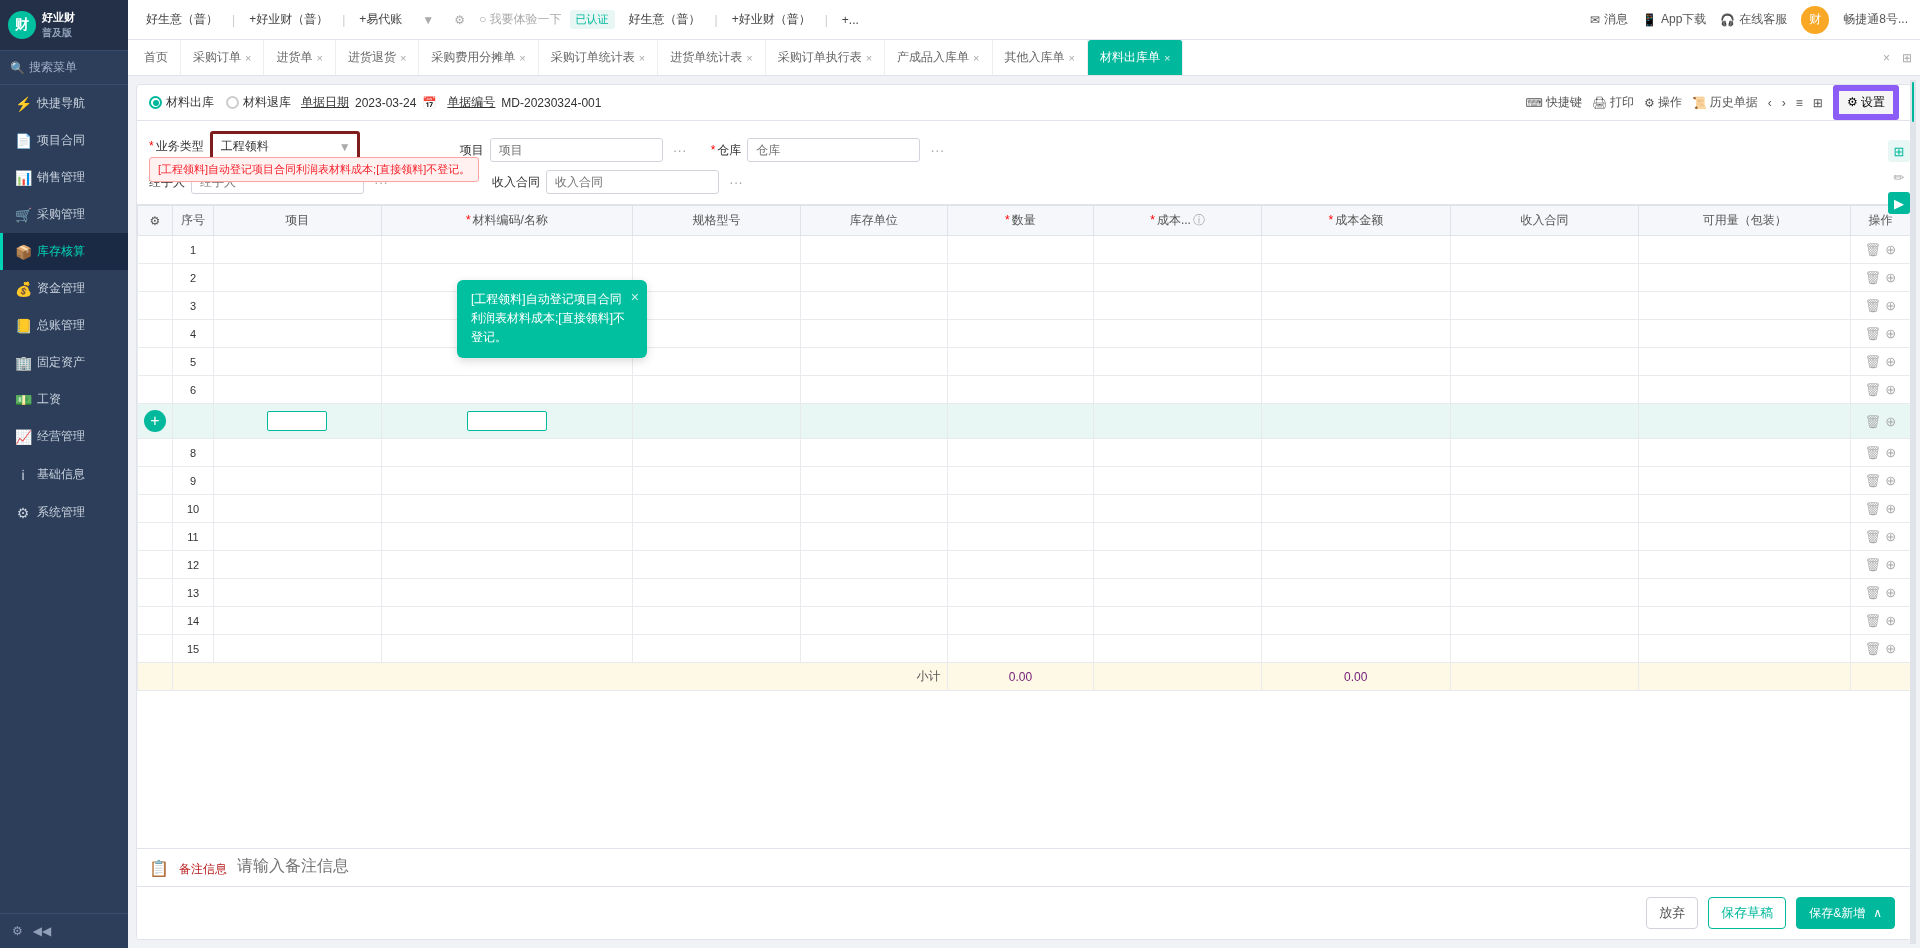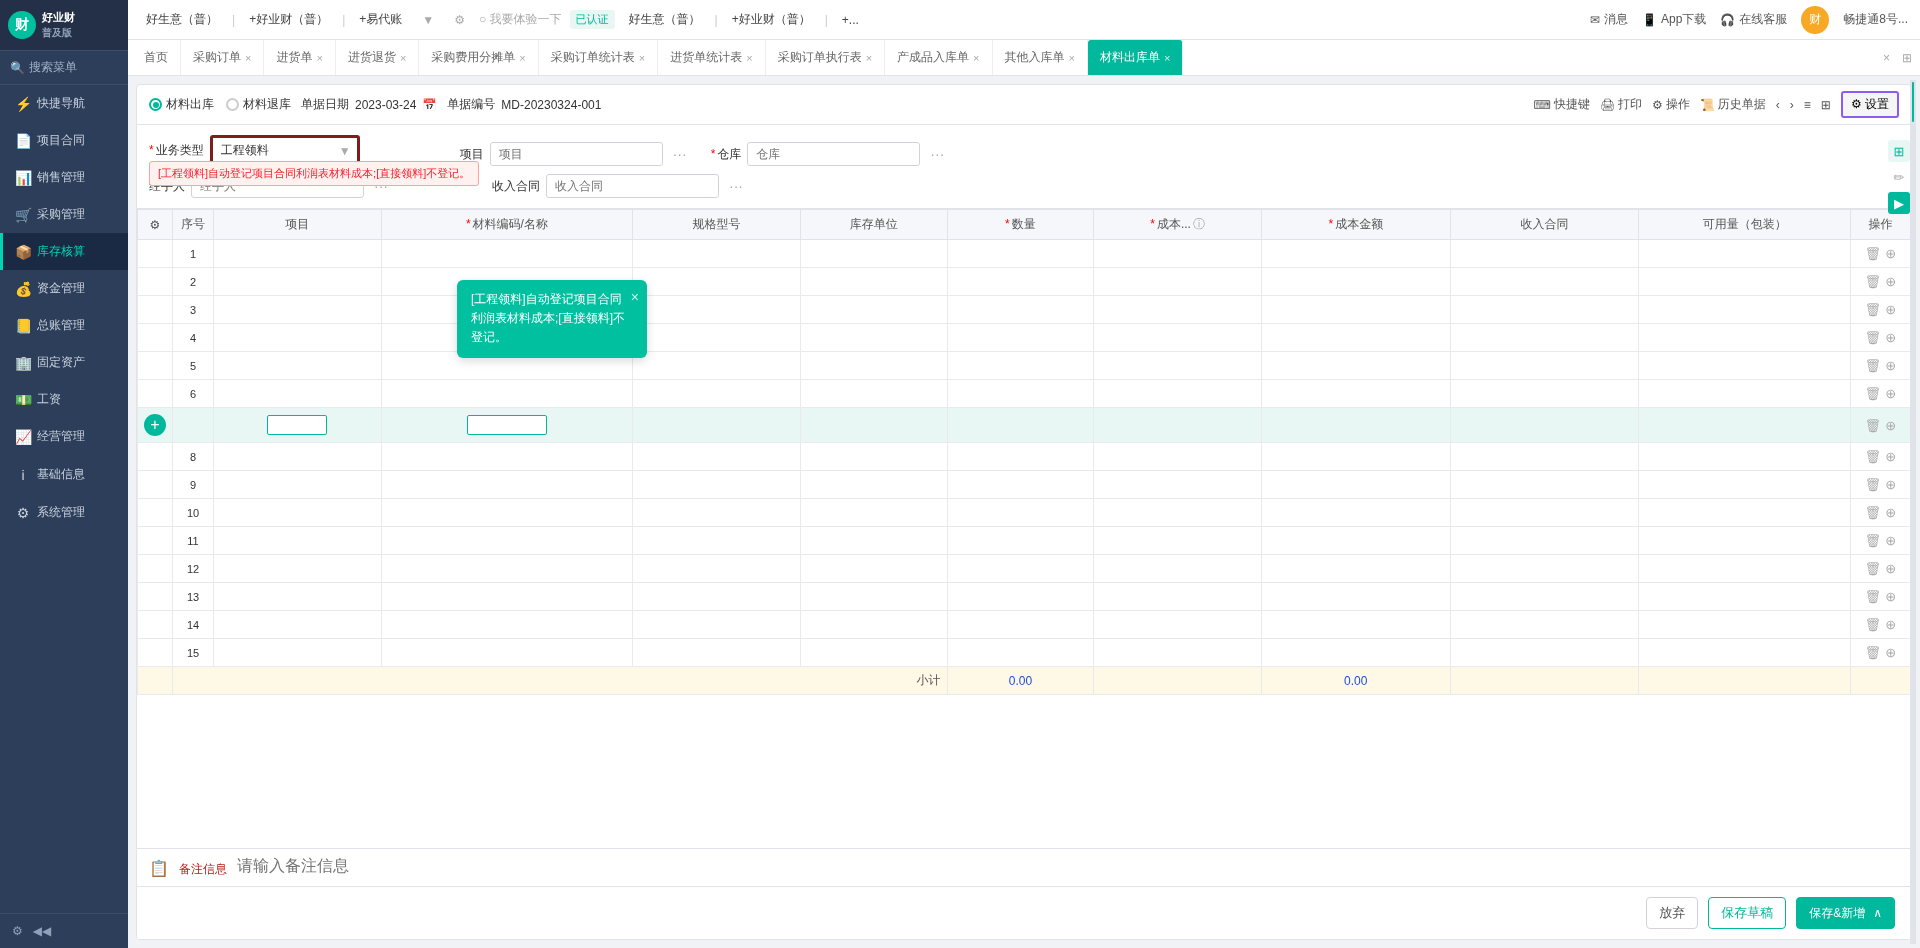--- a/index.html
+++ b/index.html
@@ -147,47 +147,47 @@
       display: flex;
       flex-direction: column;
       background: #fff;
       margin: 4px;
       border-radius: 4px;
       border: 1px solid #e0e4ea;
     }
 
     
     .content-header {
-      padding: 6px 12px;
+      padding: 0 12px;
       border-bottom: 1px solid #e0e4ea;
       display: flex;
       align-items: center;
       gap: 10px;
       flex-shrink: 0;
     }
     .radio-group { display: flex; align-items: center; gap: 12px; }
     .radio-item { display: flex; align-items: center; gap: 4px; cursor: pointer; color: #333; }
     .radio-dot {
       width: 13px; height: 13px; border-radius: 50%;
       border: 2px solid #ccc; display: flex; align-items: center; justify-content: center;
     }
     .radio-dot.selected { border-color: #00b89c; }
     .radio-dot.selected::after { content: ''; width: 6px; height: 6px; border-radius: 50%; background: #00b89c; display: block; }
     .field-row { display: flex; align-items: center; gap: 6px; font-size: 12px; color: #444; }
-    .field-label { color: #333; }
+    .field-label { color: #333; text-decoration: underline; }
     .field-value { color: #333; font-weight: 500; }
     .calendar-icon { color: #aaa; cursor: pointer; }
     .header-spacer { flex: 1; }
     .header-actions { display: flex; align-items: center; gap: 10px; }
     .header-action-btn {
       display: flex; align-items: center; gap: 3px;
       color: #555; cursor: pointer; font-size: 12px;
     }
     .settings-btn {
-      background: #f5f5f5; border: 2px solid #8b5cf6;
+      background: #f5f5f5; border: 6px solid #8b5cf6;
       padding: 3px 8px; border-radius: 3px; cursor: pointer; font-size: 12px; text-align: center;
     }
 
     
     .form-area {
       padding: 10px 12px;
       border-bottom: 1px solid #e0e4ea;
       flex-shrink: 0;
     }
     .form-row { display: flex; align-items: flex-end; gap: 20px; flex-wrap: wrap; }
@@ -275,21 +275,21 @@
     .add-row-btn {
       width: 22px; height: 22px;
       background: #00b89c; color: #fff;
       border-radius: 50%; display: flex; align-items: center; justify-content: center;
       cursor: pointer; font-size: 16px; line-height: 1;
       margin: 2px auto;
     }
     .subtotal-row td {
       background: #fef8e7;
       font-weight: 500;
-      color: #1d4ed8;
+      color: #701a75;
     }
     .col-header-required { color: #f00; margin-right: 2px; }
     .info-icon { color: #aaa; cursor: pointer; margin-left: 2px; }
     .right-sidebar-icon {
       width: 22px; height: 22px;
       display: flex; align-items: center; justify-content: center;
       color: #aaa; cursor: pointer; font-size: 13px;
     }
 
     

